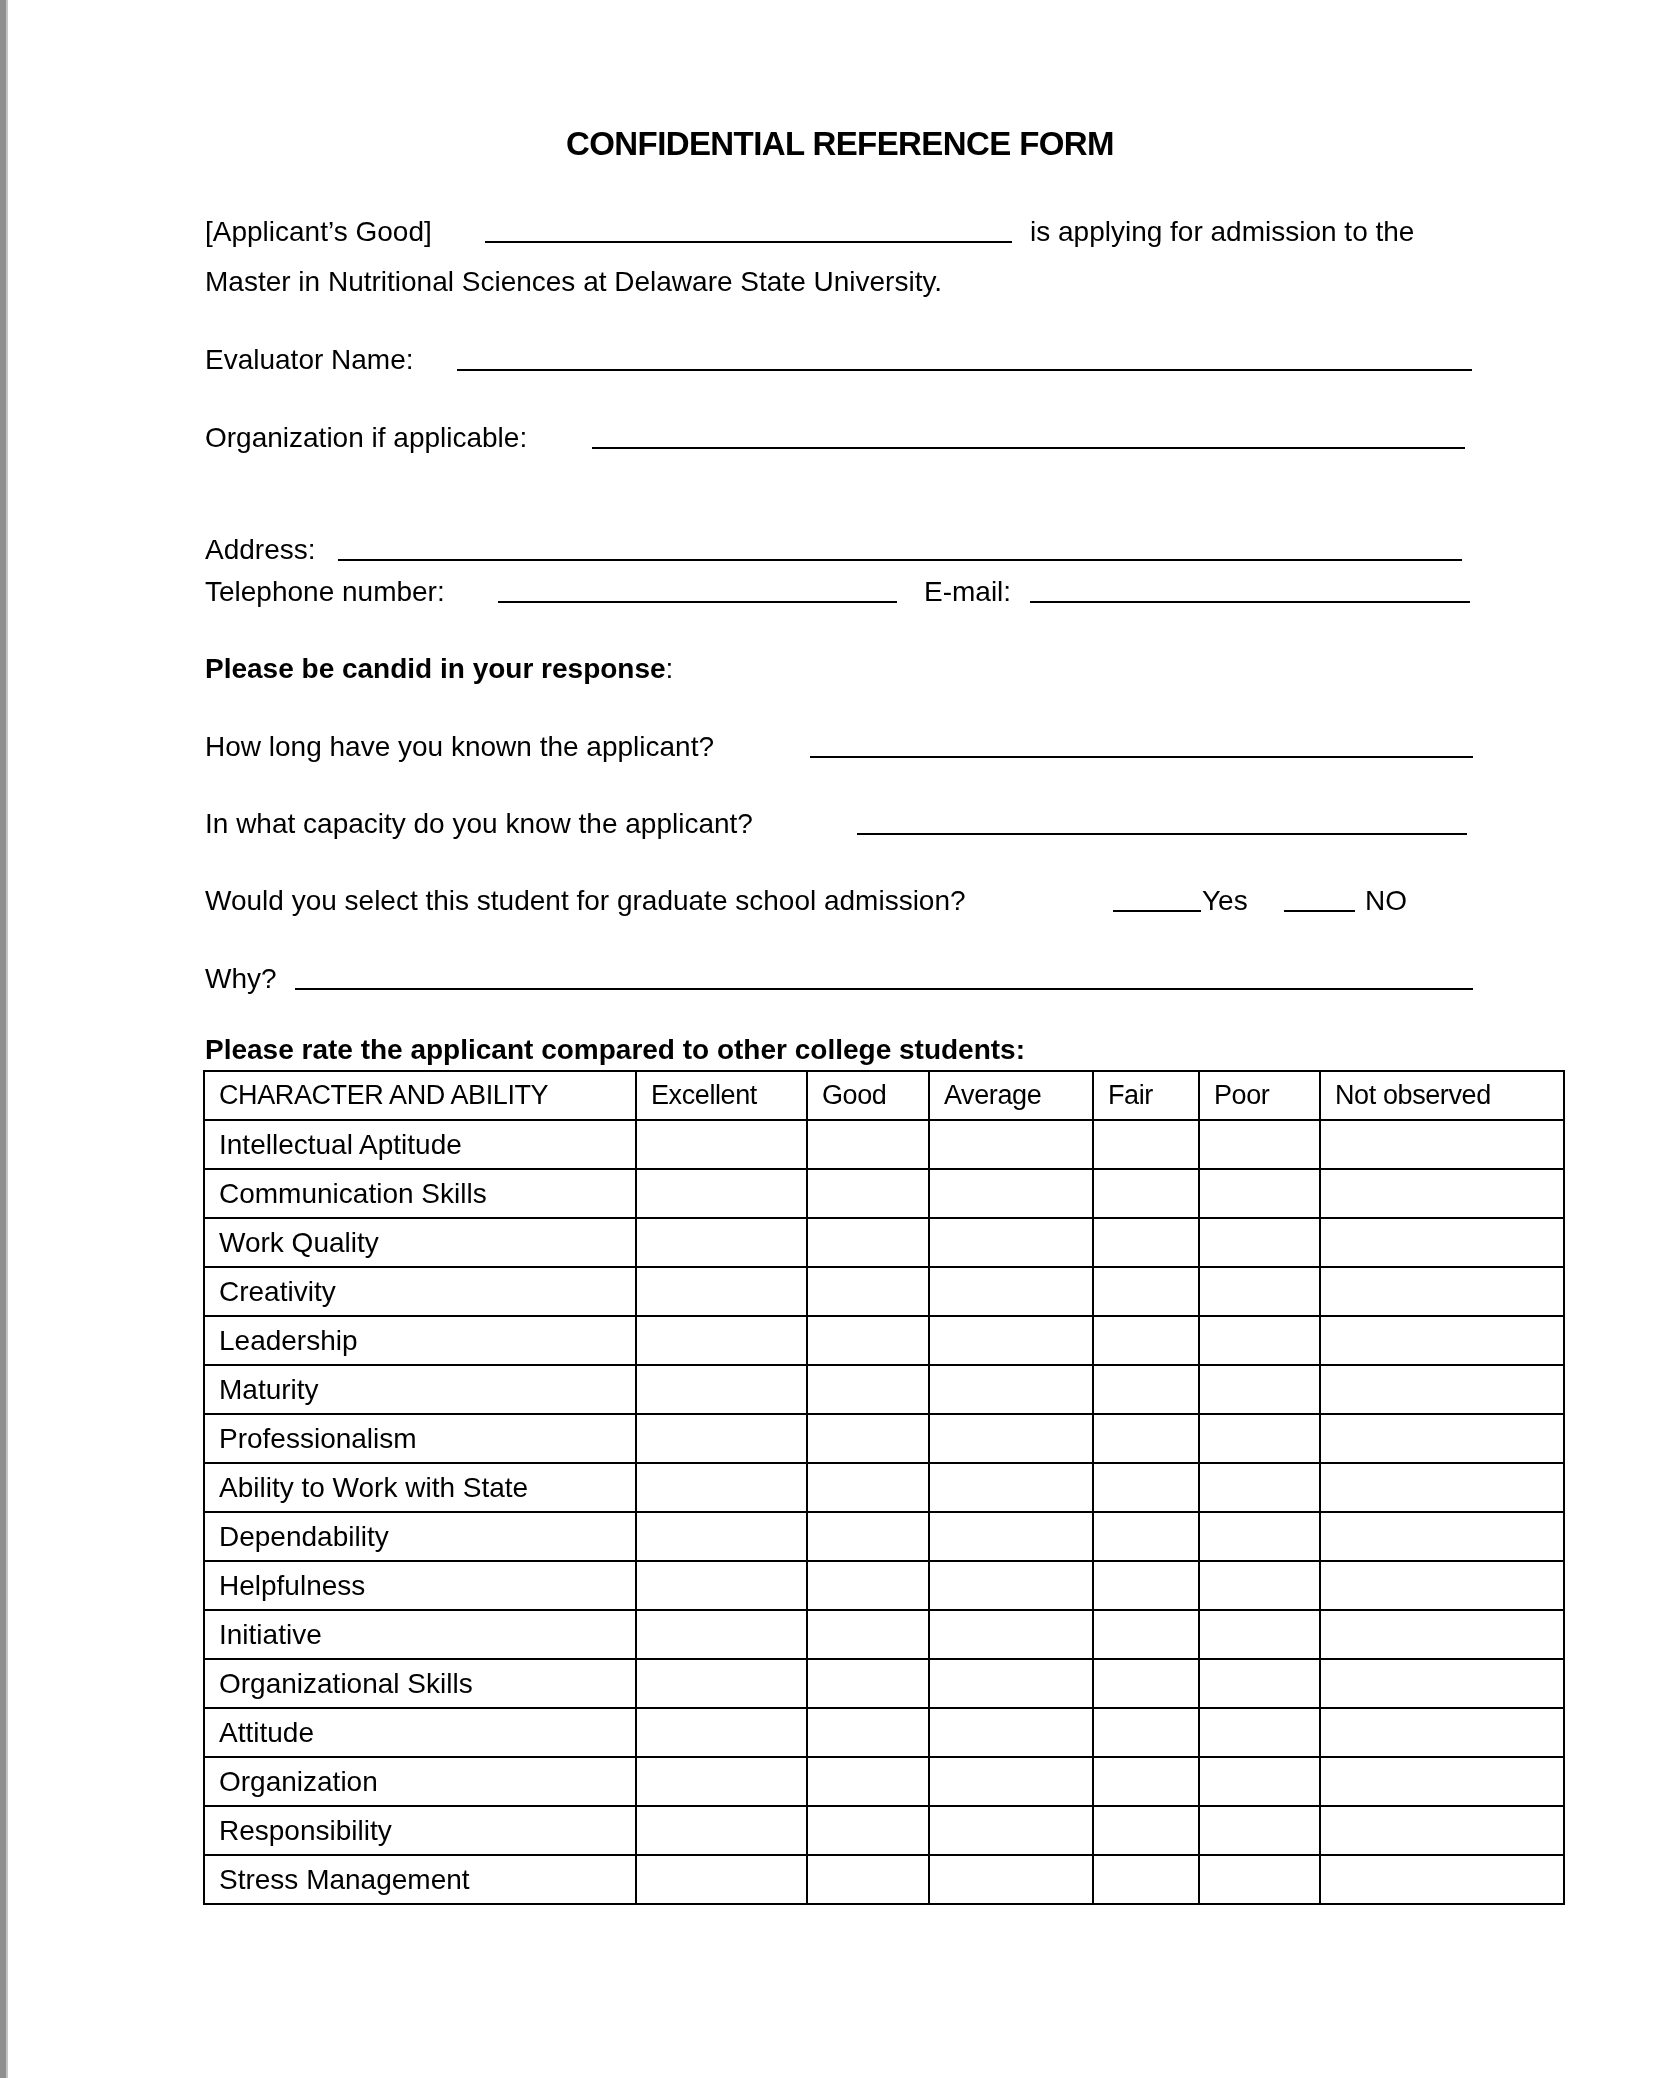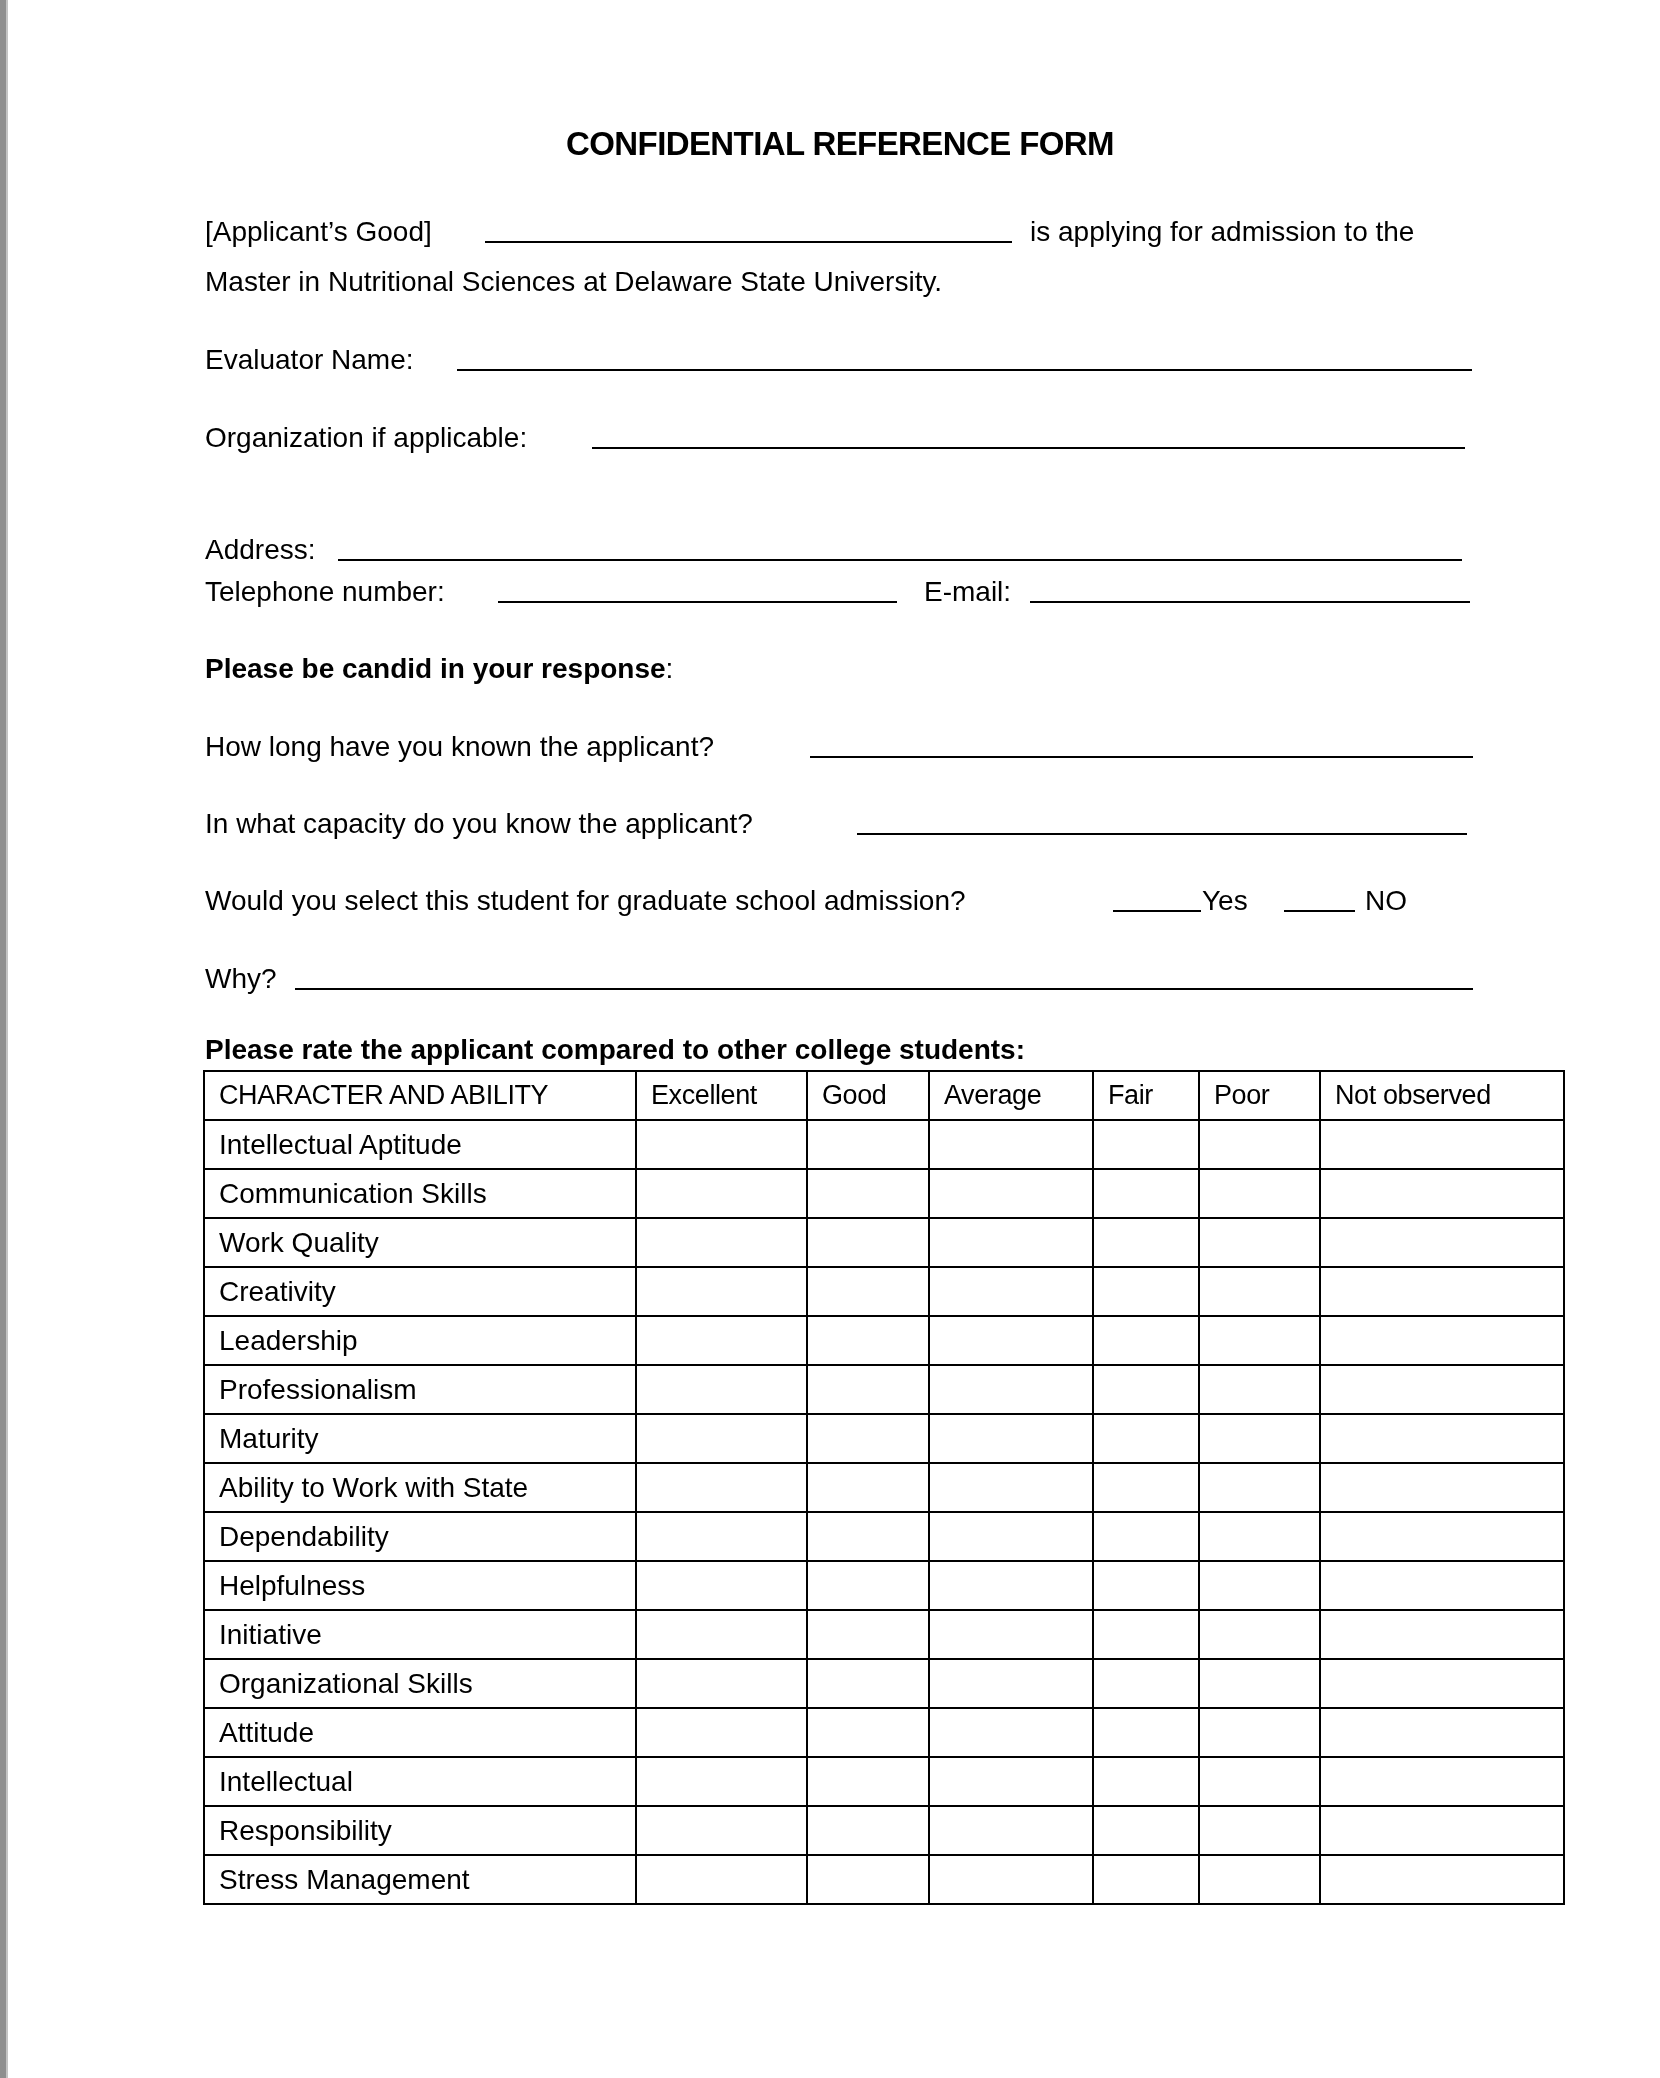--- a/index.html
+++ b/index.html
@@ -160,38 +160,38 @@
       <tr>
         <td>Leadership</td>
         <td></td>
         <td></td>
         <td></td>
         <td></td>
         <td></td>
         <td></td>
       </tr>
       <tr>
+        <td>Maturity</td>
+        <td></td>
+        <td></td>
+        <td></td>
+        <td></td>
+        <td></td>
+        <td></td>
+      </tr>
+      <tr>
         <td>Professionalism</td>
         <td></td>
         <td></td>
         <td></td>
         <td></td>
         <td></td>
         <td></td>
       </tr>
       <tr>
-        <td>Maturity</td>
-        <td></td>
-        <td></td>
-        <td></td>
-        <td></td>
-        <td></td>
-        <td></td>
-      </tr>
-      <tr>
         <td>Ability to Work with State</td>
         <td></td>
         <td></td>
         <td></td>
         <td></td>
         <td></td>
         <td></td>
       </tr>
       <tr>
         <td>Dependability</td>
@@ -232,21 +232,21 @@
       <tr>
         <td>Attitude</td>
         <td></td>
         <td></td>
         <td></td>
         <td></td>
         <td></td>
         <td></td>
       </tr>
       <tr>
-        <td>Intellectual</td>
+        <td>Organization</td>
         <td></td>
         <td></td>
         <td></td>
         <td></td>
         <td></td>
         <td></td>
       </tr>
       <tr>
         <td>Responsibility</td>
         <td></td>

